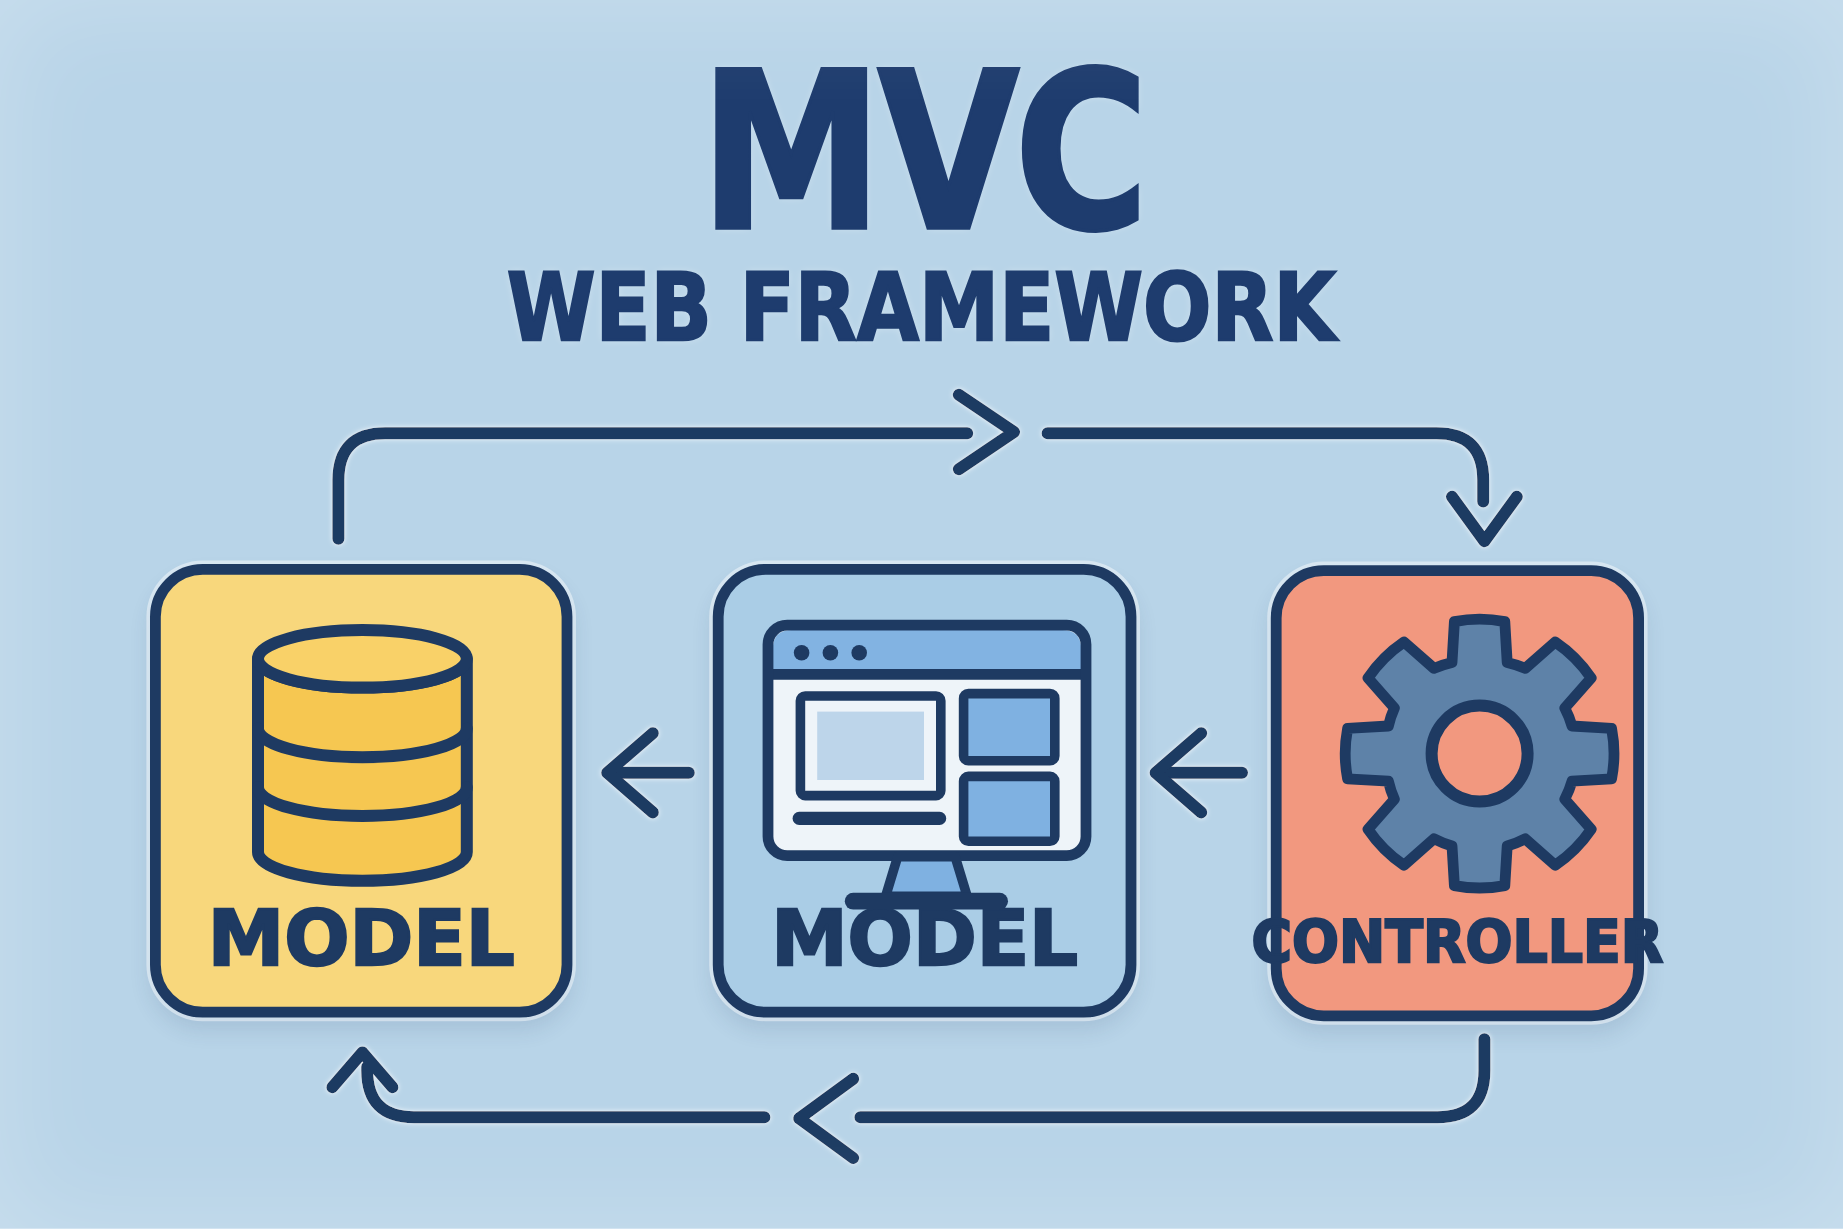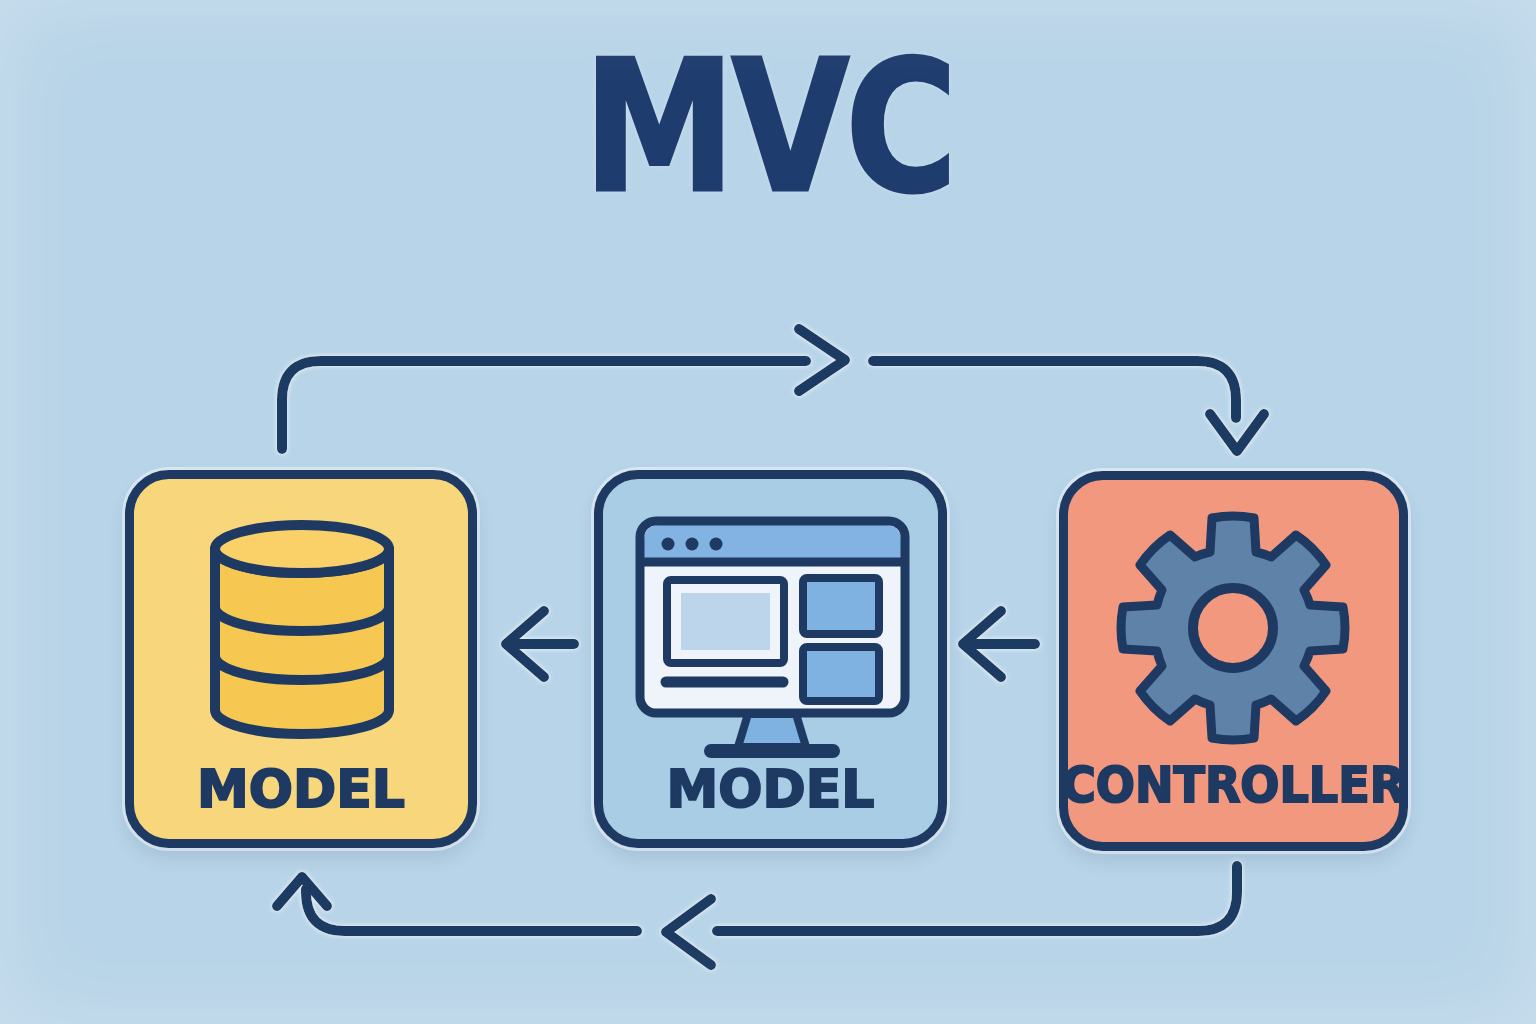--- a/index.html
+++ b/index.html
@@ -41,48 +41,51 @@
   
   .box {
     position: absolute;
     border: 9px solid var(--navy, #1e3a62);
     border-radius: 44px;
     box-sizing: border-box;
     box-shadow: 0 0 0 3px rgba(255,255,255,0.45), 0 10px 18px rgba(30,58,98,0.12);
   }
   .box-model      { left: 125px;  top: 470px; width: 352px; height: 378px; background: var(--model-fill, #f8d77c); }
   .box-view       { left: 594px;  top: 470px; width: 353px; height: 378px; background: var(--view-fill, #aacde6); }
-  .box-controller { left: 1059px; top: 471px; width: 349px; height: 380px; background: var(--controller-fill, #f2987f); }
+  .box-controller { left: 1059px; top: 471px; width: 311px; height: 380px; background: var(--controller-fill, #f2987f); }
 
   .box-label {
     position: absolute; left: 0; right: 0;
     display: flex; justify-content: center;
     font-weight: bold; line-height: 1;
     color: var(--navy, #1e3a62);
     -webkit-text-stroke: 2px var(--navy, #1e3a62);
   }
-  .box-model .box-label, .box-view .box-label { bottom: 24px; font-size: 52px; }
+  .box-model .box-label, .box-view .box-label { bottom: 24px; font-size: 64px; }
   .box-controller .box-label { bottom: 32px; font-size: 49px; }
   .box-controller .box-label > span { transform: scaleX(0.94); transform-origin: center; }
 
   
   svg.overlay {
     position: absolute; left: 0; top: 0;
     width: 1536px; height: 1024px;
     pointer-events: none;
   }
   .stroke { stroke: var(--navy, #1e3a62); fill: none; stroke-linecap: round; stroke-linejoin: round; }
 </style>
 </head>
 <body>
 
 <div class="canvas">
 
   <div class="title">
     <span>MVC</span>
+  </div>
+  <div class="subtitle">
+    <span>WEB FRAMEWORK</span>
   </div>
 
   <div class="box box-model">
     <div class="box-label">
       <span>MODEL</span>
     </div>
   </div>
 
   <div class="box box-view">
     <div class="box-label">

